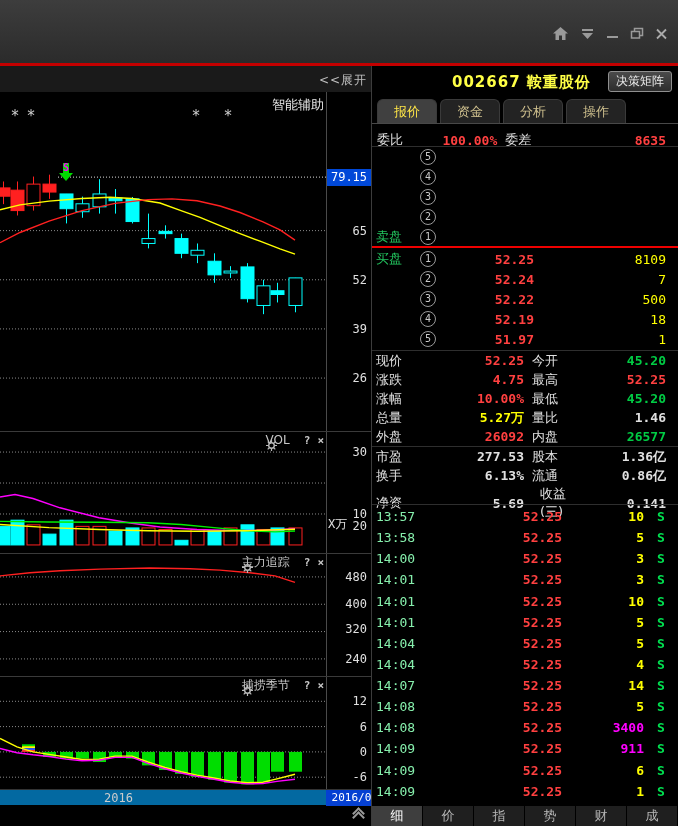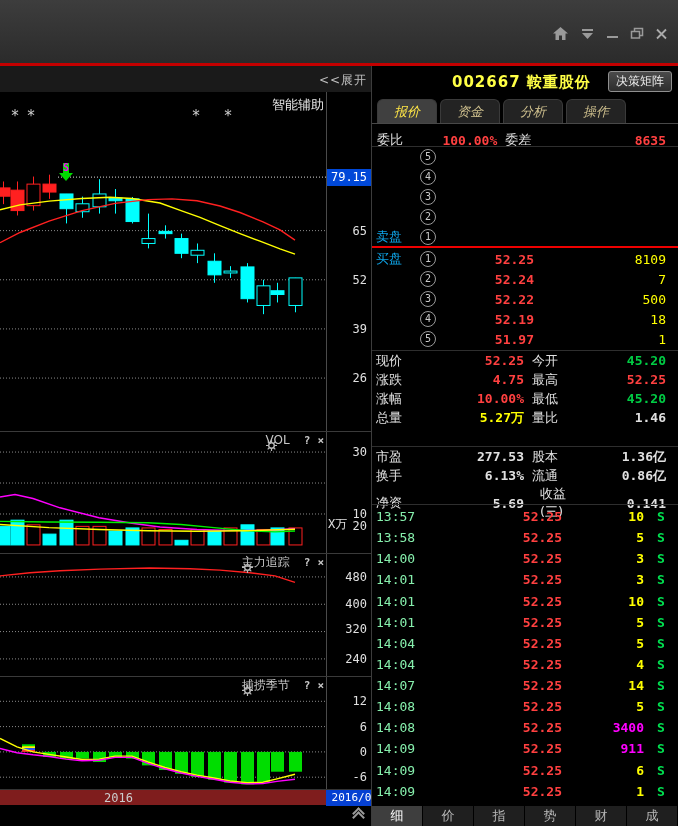--- a/index.html
+++ b/index.html
@@ -20,54 +20,54 @@
   .ylab{position:absolute;left:327px;width:40px;text-align:right;color:#e0e0e0;
         font:12px "DejaVu Sans Mono","Liberation Mono",monospace;}
   .yunit{position:absolute;left:328px;color:#e0e0e0;font:12px "DejaVu Sans Mono",monospace;}
   .price-tag{position:absolute;left:327px;width:44px;height:17px;background:#0048d8;color:#fff;
         font:12px/17px "DejaVu Sans Mono",monospace;text-align:center;}
   .panel-head{position:absolute;display:flex;gap:7px;align-items:center;color:#c8c8c8;
         font-size:12px;height:14px;}
   .panel-head .ph-ico{color:#c8c8c8;font:bold 11px "DejaVu Sans Mono",monospace;cursor:default;}
   .chart-title{position:absolute;right:47px;top:4px;color:#e8e8e8;font-size:13px;}
   .ast{position:absolute;color:#cfcfcf;font:15px "DejaVu Sans Mono",monospace;transform:translate(-50%,-50%);}
-  .xaxis{position:absolute;top:789px;left:0;width:421px;height:16px;background:#7f1d1d;
+  .xaxis{position:absolute;top:789px;left:0;width:421px;height:16px;background:#0369a1;
          border-top:1px solid #333;box-sizing:border-box;}
   .year{position:absolute;left:104px;top:1px;color:#cccccc;font:12px "DejaVu Sans Mono",monospace;}
   .datebox{position:absolute;right:0;top:0;width:95px;height:16px;background:#0540d2;color:#fff;
          font:11px/16px "DejaVu Sans Mono",monospace;text-align:center;}
   .bstrip{position:absolute;top:806px;left:0;width:371px;height:20px;background:#000;}
   .chevs{position:absolute;right:8px;top:3px;display:flex;flex-direction:column;}
   .chev{width:7px;height:7px;border-left:2px solid #9a9a9a;border-top:2px solid #9a9a9a;
         transform:rotate(45deg);}
   .chev+.chev{margin-top:-5px;}
   
   .rpanel{position:absolute;top:66px;left:371px;width:307px;height:760px;background:#000;
           border-left:1px solid #3c3c3c;box-sizing:border-box;}
   .rp-title{position:absolute;top:0;left:0;width:100%;height:31px;}
   .rp-title .t{position:absolute;left:80px;top:7px;color:#ffff45;font-weight:bold;font-size:15px;
           letter-spacing:1px;white-space:nowrap;}
   .matrix-btn{position:absolute;right:6px;top:5px;padding:1px 7px;background:linear-gradient(#4a4a4a,#2d2d2d);
           border:1px solid #8f8f8f;border-radius:3px;color:#e8e8e8;font-size:12px;cursor:default;}
   .rp-tabs{position:absolute;top:31px;left:0;width:100%;height:27px;box-sizing:border-box;
           border-bottom:1px solid #484848;padding-left:5px;display:flex;gap:3px;align-items:flex-end;}
   .tab{width:58px;height:23px;line-height:23px;text-align:center;font-size:13px;color:#cfc08e;
-          background:#232323;border:1px solid #3a3a3a;border-bottom:none;border-radius:6px 6px 0 0;cursor:default;font-style:italic;}
+          background:#232323;border:1px solid #3a3a3a;border-bottom:none;border-radius:6px 6px 0 0;cursor:default;}
   .tab.active{background:#404040;color:#ffe646;}
   .rp-weibi{position:absolute;top:58px;left:0;width:100%;height:22px;display:flex;align-items:center;
           font-size:13px;box-sizing:border-box;padding:16px 5px;}
   .rp-weibi .lab{color:#e0e0e0;}
   .rp-weibi .val{color:#ff4040;font:bold 13px "DejaVu Sans Mono",monospace;}
   .sep{position:absolute;left:0;width:100%;height:1px;background:#2e2e2e;}
   .rp-sell{position:absolute;top:81px;left:0;width:100%;}
   .rp-buy{position:absolute;top:183px;left:0;width:100%;}
   .red-divider{position:absolute;top:180px;left:0;width:100%;height:2px;background:#ef0000;}
   .book-row{height:20px;display:grid;grid-template-columns:44px 30px 84px 1fr;align-items:center;
           font-size:13px;box-sizing:border-box;padding-left:4px;}
-  .book-row .blab{color:#0ea5e9;}
+  .book-row .blab{color:#22c55e;}
   .circle{width:14px;height:14px;border:1px solid #9a9a9a;border-radius:50%;color:#cccccc;
           font:10px/14px "DejaVu Sans Mono",monospace;text-align:center;justify-self:start;}
   .book-row .bprice{color:#ff4040;font:bold 13px "DejaVu Sans Mono",monospace;text-align:right;}
   .book-row .bvol{color:#ffff00;font:13px "DejaVu Sans Mono",monospace;text-align:right;padding-right:12px;}
   .rp-stats{position:absolute;top:285px;left:0;width:100%;}
   .rp-stats2{position:absolute;top:381px;left:0;width:100%;}
   .stat-row{height:19px;display:grid;grid-template-columns:46px 102px 64px 1fr;align-items:center;
           font-size:13px;box-sizing:border-box;padding:0 12px 0 4px;}
   .stat-row .slab{color:#e0e0e0;}
   .stat-row .sval{font:bold 13px "DejaVu Sans Mono",monospace;text-align:right;}
@@ -415,20 +415,26 @@
           <span class="sval c-r">10.00%</span>
           <span class="slab" style="padding-left: 8px;">最低</span>
           <span class="sval c-g">45.20</span>
         </div>
         <div class="stat-row">
           <span class="slab">总量</span>
           <span class="sval c-y">5.27万</span>
           <span class="slab" style="padding-left: 8px;">量比</span>
           <span class="sval c-w">1.46</span>
         </div>
+        <div class="stat-row">
+          <span class="slab">外盘</span>
+          <span class="sval c-r">26092</span>
+          <span class="slab" style="padding-left: 8px;">内盘</span>
+          <span class="sval c-g">26577</span>
+        </div>
       </div>
     <div class="sep" style="top:380px"></div>
     <div class="rp-stats2" id="rp-stats2">
         <div class="stat-row">
           <span class="slab">市盈</span>
           <span class="sval c-w">277.53</span>
           <span class="slab" style="padding-left: 8px;">股本</span>
           <span class="sval c-w">1.36亿</span>
         </div>
         <div class="stat-row">

